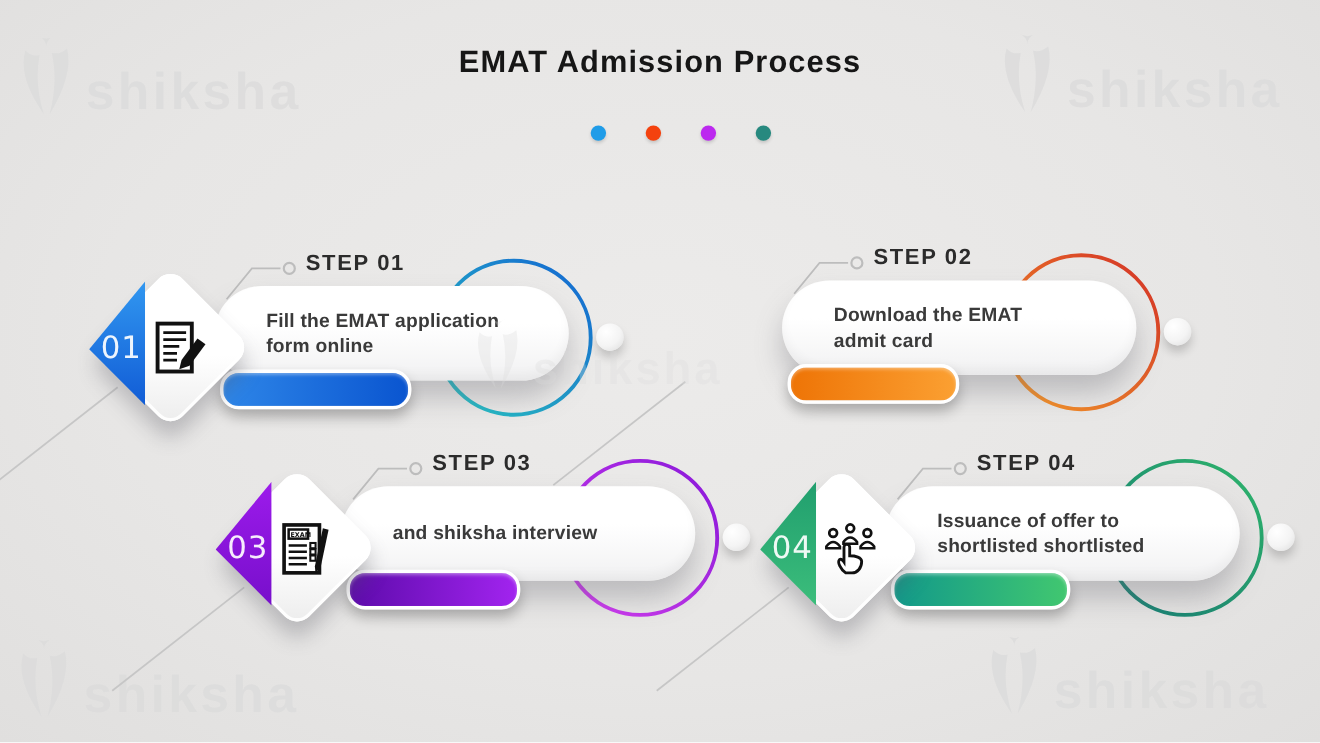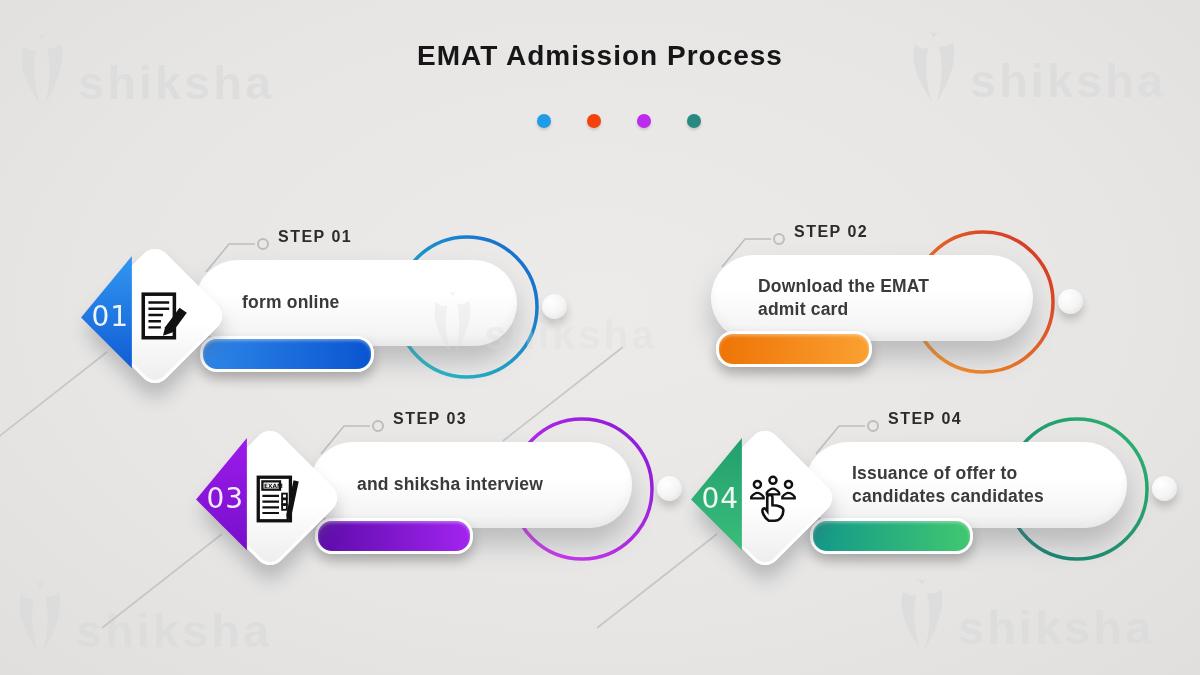--- a/index.html
+++ b/index.html
@@ -27,21 +27,21 @@
   .wm-c{left:428px;top:288px;opacity:.30;transform:scale(.88);transform-origin:left top;z-index:40;}
   
   .step{position:absolute;width:640px;height:190px;}
   .s1{left:30px;top:220px;}
   .s2{left:546px;top:215px;}
   .s3{left:145px;top:402px;}
   .s4{left:640px;top:402px;}
   .connector{position:absolute;left:175px;top:12px;z-index:1;}
   .step-label{
     position:absolute;left:248px;top:8px;z-index:2;
-    font-size:16px;font-weight:700;letter-spacing:1.5px;color:#2b2b2b;
+    font-size:20px;font-weight:700;letter-spacing:1.5px;color:#2b2b2b;
   }
   .ring{position:absolute;left:364px;top:14px;width:146px;height:146px;z-index:1;}
   .capsule{
     position:absolute;left:165px;top:40px;width:322px;height:86px;border-radius:44px;z-index:2;
     background:linear-gradient(180deg,#ffffff 40%,#f1f1f2 100%);
     box-shadow:0 16px 24px rgba(105,105,115,.35), inset 0 -6px 10px rgba(0,0,0,.04);
     display:flex;flex-direction:column;justify-content:center;padding-left:47px;box-sizing:border-box;
   }
   .capsule .line{font-size:17.5px;font-weight:700;color:#3a3a3a;line-height:1.32;letter-spacing:.2px;}
   .bar{
@@ -142,20 +142,21 @@
     <svg class="ring" viewBox="0 0 146 146">
       <defs>
           <linearGradient id="rg0" x1="0" y1="1" x2="1" y2="0">
         <stop offset="0" style="stop-color:var(--ring1)"></stop>
             <stop offset="1" style="stop-color:var(--ring2)"></stop>
       </linearGradient>
         </defs>
       <circle cx="73" cy="73" r="70" fill="none" stroke="url(#rg0)" stroke-width="3.5"></circle>
     </svg>
     <div class="capsule">
+      <span class="line">Fill the EMAT application</span>
       <span class="line">form online</span>
     </div>
     <div class="bar"></div>
     <div class="sphere"></div>
     <div class="diamond-box">
       <div class="diamond-white"></div>
       <div class="tri"></div>
       <span class="num">01</span>
       <svg class="icon" viewBox="0 0 54 54">
         <rect x="7" y="5" width="30" height="42" fill="#fff" stroke="#111" stroke-width="3.4"></rect>
@@ -244,21 +245,21 @@
       <defs>
           <linearGradient id="rg3" x1="0" y1="1" x2="1" y2="0">
         <stop offset="0" style="stop-color:var(--ring1)"></stop>
             <stop offset="1" style="stop-color:var(--ring2)"></stop>
       </linearGradient>
         </defs>
       <circle cx="73" cy="73" r="70" fill="none" stroke="url(#rg3)" stroke-width="3.5"></circle>
     </svg>
     <div class="capsule">
       <span class="line">Issuance of offer to</span>
-      <span class="line">candidates candidates</span>
+      <span class="line">shortlisted shortlisted</span>
     </div>
     <div class="bar"></div>
     <div class="sphere"></div>
     <div class="diamond-box">
       <div class="diamond-white"></div>
       <div class="tri"></div>
       <span class="num">04</span>
       <svg class="icon" viewBox="0 0 54 54">
         <circle cx="11" cy="13" r="3.4" fill="none" stroke="#111" stroke-width="2.4"></circle>
         <path d="M5 25 q6 -8 12 0 v1.5 h-12 z" fill="none" stroke="#111" stroke-width="2.2"></path>

